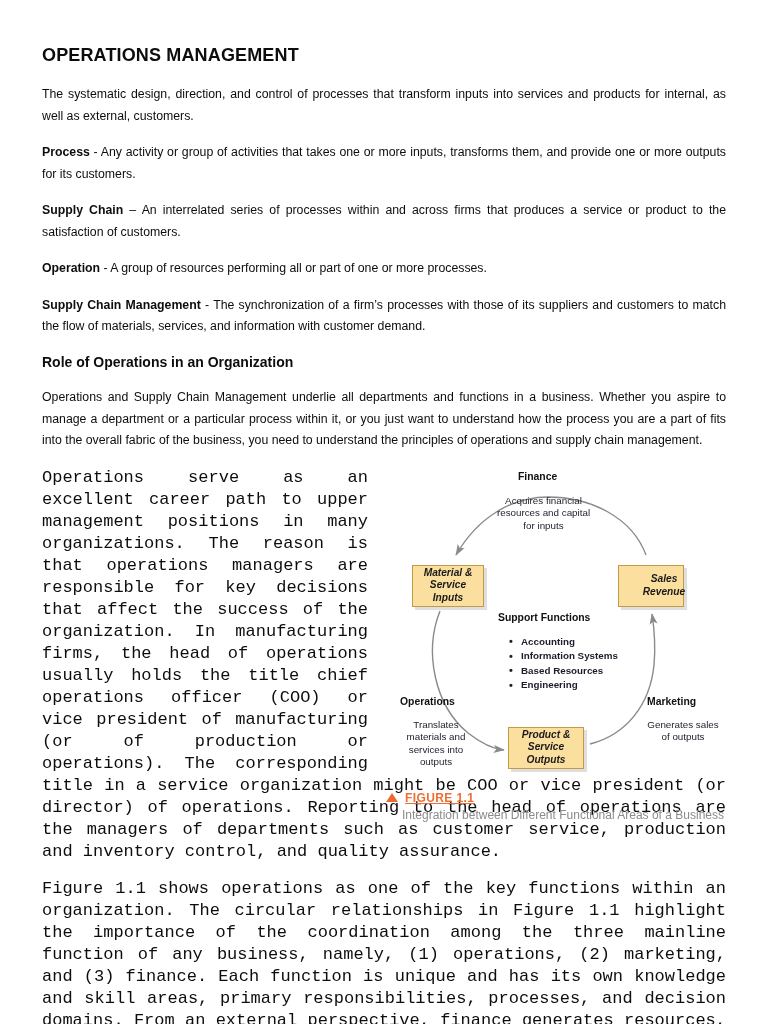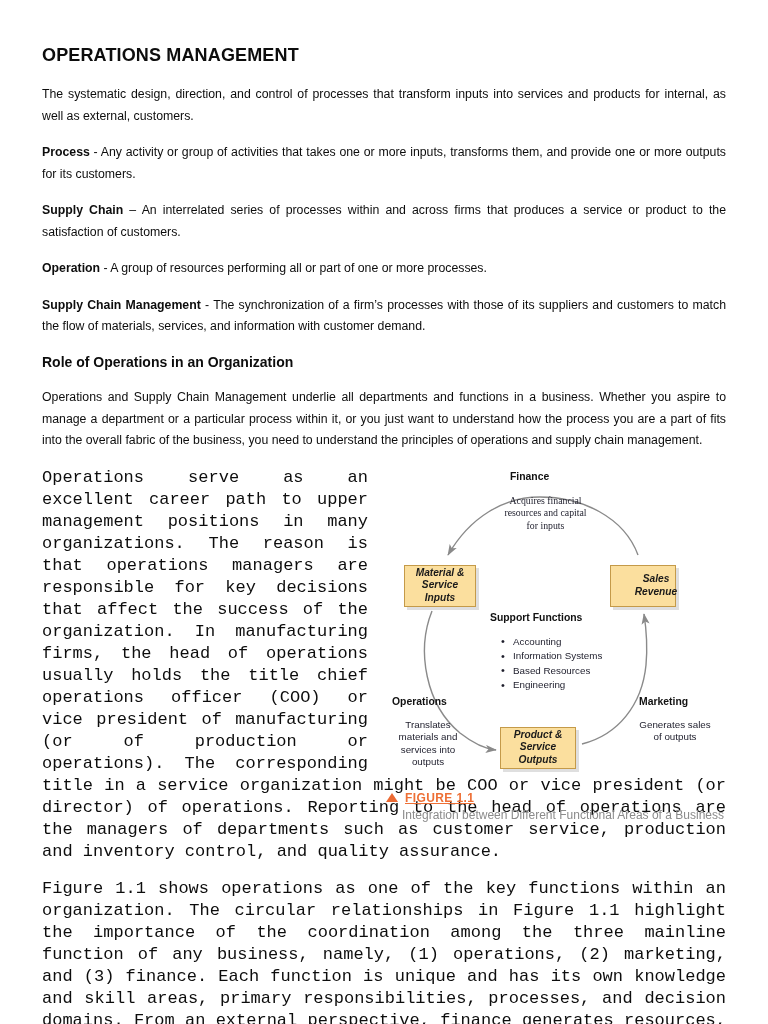--- a/index.html
+++ b/index.html
@@ -64,20 +64,21 @@
   .figure {
     position: relative;
     width: 340px;
     height: 300px;
   }
   .fig-canvas {
     position: absolute;
     inset: 0;
     width: 340px;
     height: 300px;
+    margin-left: 8px;
   }
   .fig-svg { position: absolute; left: 0; top: 0; }
 
   .fn-box {
     position: absolute;
     background: #fbdf9e;
     border: 1px solid #c49a49;
     box-shadow: 3px 3px 0 rgba(150,150,150,0.30);
     font-style: italic;
     font-weight: bold;
@@ -102,24 +103,24 @@
     white-space: nowrap;
   }
   .fn-desc {
     position: absolute;
     font-size: 9.8px;
     line-height: 12.6px;
     color: #1d1d2b;
     text-align: center;
   }
   #hd-finance { left: 124px; top: 2px; }
-  #ds-finance { left: 92px;  top: 26px; width: 135px; font-family: Liberation Serif, serif; }
+  #ds-finance { left: 82px;  top: 26px; width: 135px; }
   #hd-support { left: 104px; top: 143px; }
   #ds-support { left: 113px; top: 166px; width: 150px; text-align: left; }
-  #ds-support ul { margin: 0; padding: 0 0 0 14px; list-style: none; }
+  #ds-support ul { margin: 0; padding: 0 0 0 14px; list-style: none; font-weight: bold; }
   #ds-support li { position: relative; line-height: 14.5px; white-space: nowrap; }
   #ds-support li::before {
     content: "\2022";
     position: absolute;
     left: -12px;
     top: -0.5px;
     font-size: 11px;
     color: #1d1d2b;
   }
   #hd-operations { left: 6px;  top: 227px; }

